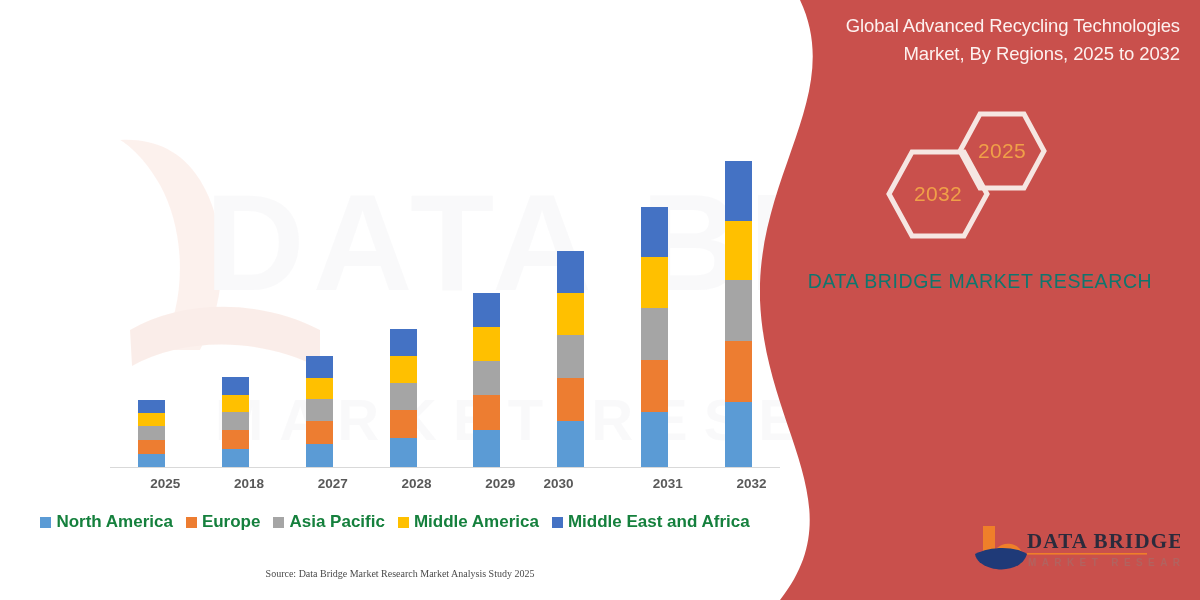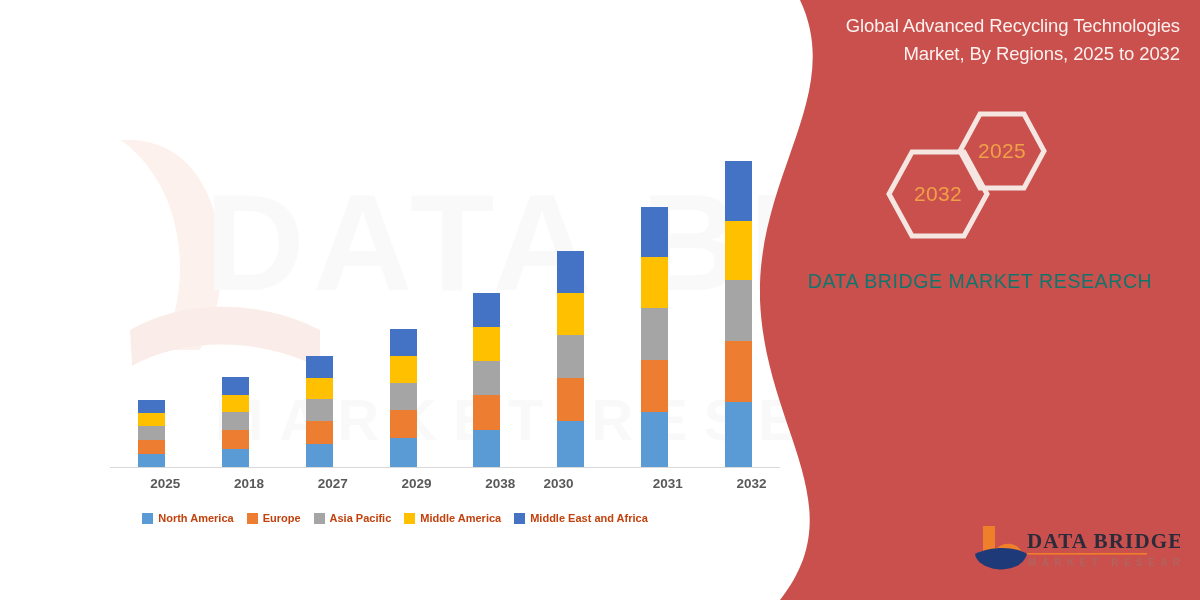--- a/index.html
+++ b/index.html
@@ -84,23 +84,23 @@
     width: 790px;
     display: flex;
     justify-content: center;
     align-items: center;
     gap: 13px;
   }
   .legend-item {
     display: flex;
     align-items: center;
     gap: 5px;
-    font-size: 11px;
+    font-size: 17px;
     font-weight: bold;
-    color: #c2410c;
+    color: #15803d;
     white-space: nowrap;
   }
   .legend-swatch { width: 11px; height: 11px; display: inline-block; }
 
   
   #footer {
     position: absolute;
     left: 0; top: 568px;
     width: 800px;
     display: flex;
@@ -239,22 +239,22 @@
         <div class="seg" style="background: rgb(165, 165, 165); height: 19.7411%;"></div>
         <div class="seg" style="background: rgb(255, 192, 0); height: 19.4175%;"></div>
         <div class="seg" style="background: rgb(68, 114, 196); height: 19.4175%;"></div>
       </div>
     </div>
   <div id="baseline"></div>
   <div id="x-axis">
       <div class="xlabel" style="left: 41.875px;">2025</div>
       <div class="xlabel" style="left: 125.625px;">2018</div>
       <div class="xlabel" style="left: 209.375px;">2027</div>
-      <div class="xlabel" style="left: 293.125px;">2029</div>
-      <div class="xlabel" style="left: 376.875px;">2038</div>
+      <div class="xlabel" style="left: 293.125px;">2028</div>
+      <div class="xlabel" style="left: 376.875px;">2029</div>
       <div class="xlabel" style="left: 435px;">2030</div>
       <div class="xlabel" style="left: 544.375px;">2031</div>
       <div class="xlabel" style="left: 628.125px;">2032</div>
     </div>
 
   <div id="legend">
       <div class="legend-item">
         <span class="legend-swatch" style="background: rgb(91, 155, 213);"></span>
         <span>North America</span>
       </div>
@@ -270,20 +270,21 @@
         <span class="legend-swatch" style="background: rgb(255, 192, 0);"></span>
         <span>Middle America</span>
       </div>
       <div class="legend-item">
         <span class="legend-swatch" style="background: rgb(68, 114, 196);"></span>
         <span>Middle East and Africa</span>
       </div>
     </div>
 
   <div id="footer">
+    <span>Source: Data Bridge Market Research  Market Analysis Study 2025</span>
   </div>
 </div>
 
 <div id="right-panel">
   <svg id="right-shape" viewBox="0 0 440 600" preserveAspectRatio="none">
     <path d="M40 0 L440 0 L440 600 L20 600 C95 505 5 430 0 300 C-4 175 85 95 40 0 Z" fill="#c9504c"></path>
   </svg>
 
   <div id="right-content">
     <div id="right-title">Global Advanced Recycling Technologies Market, By Regions, 2025 to 2032</div>

